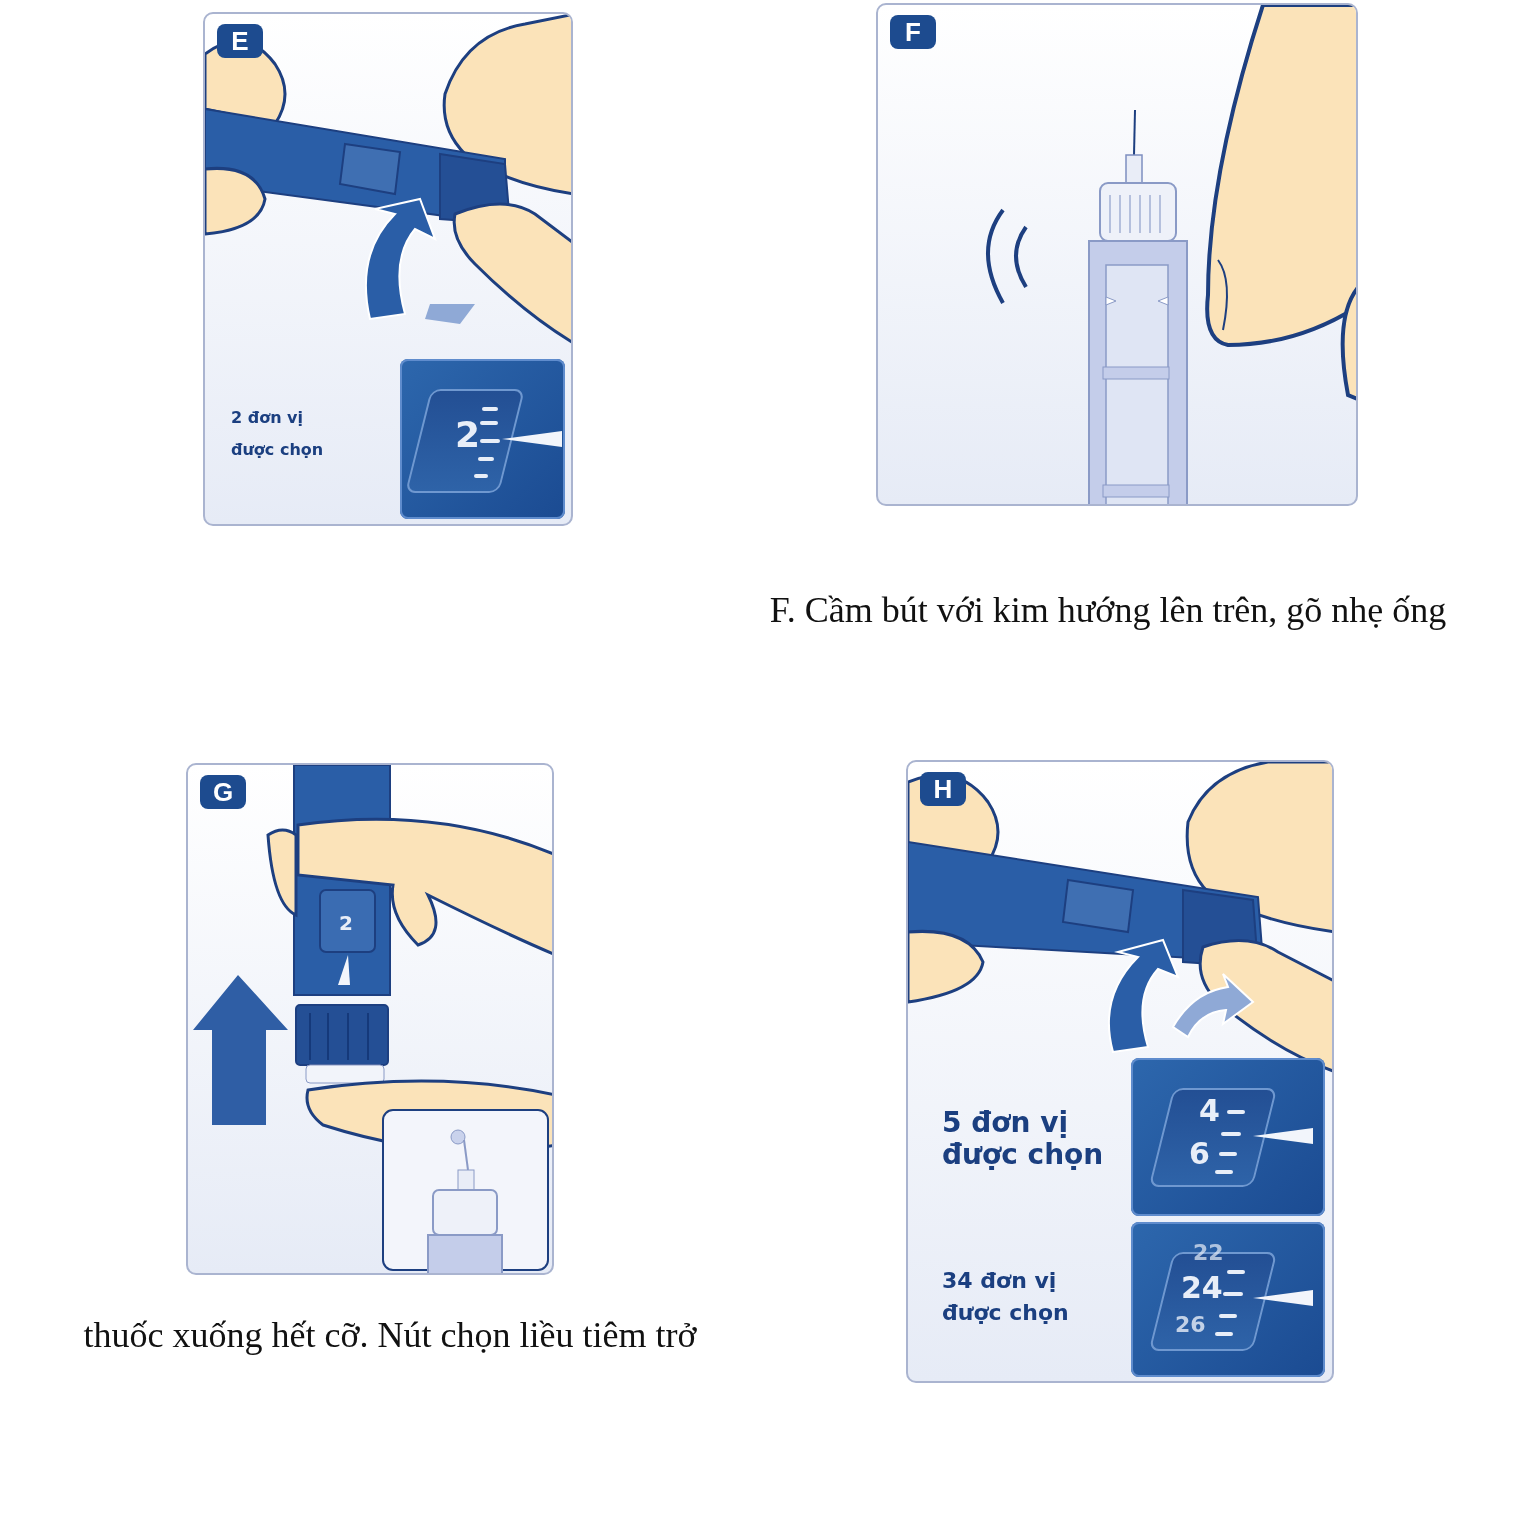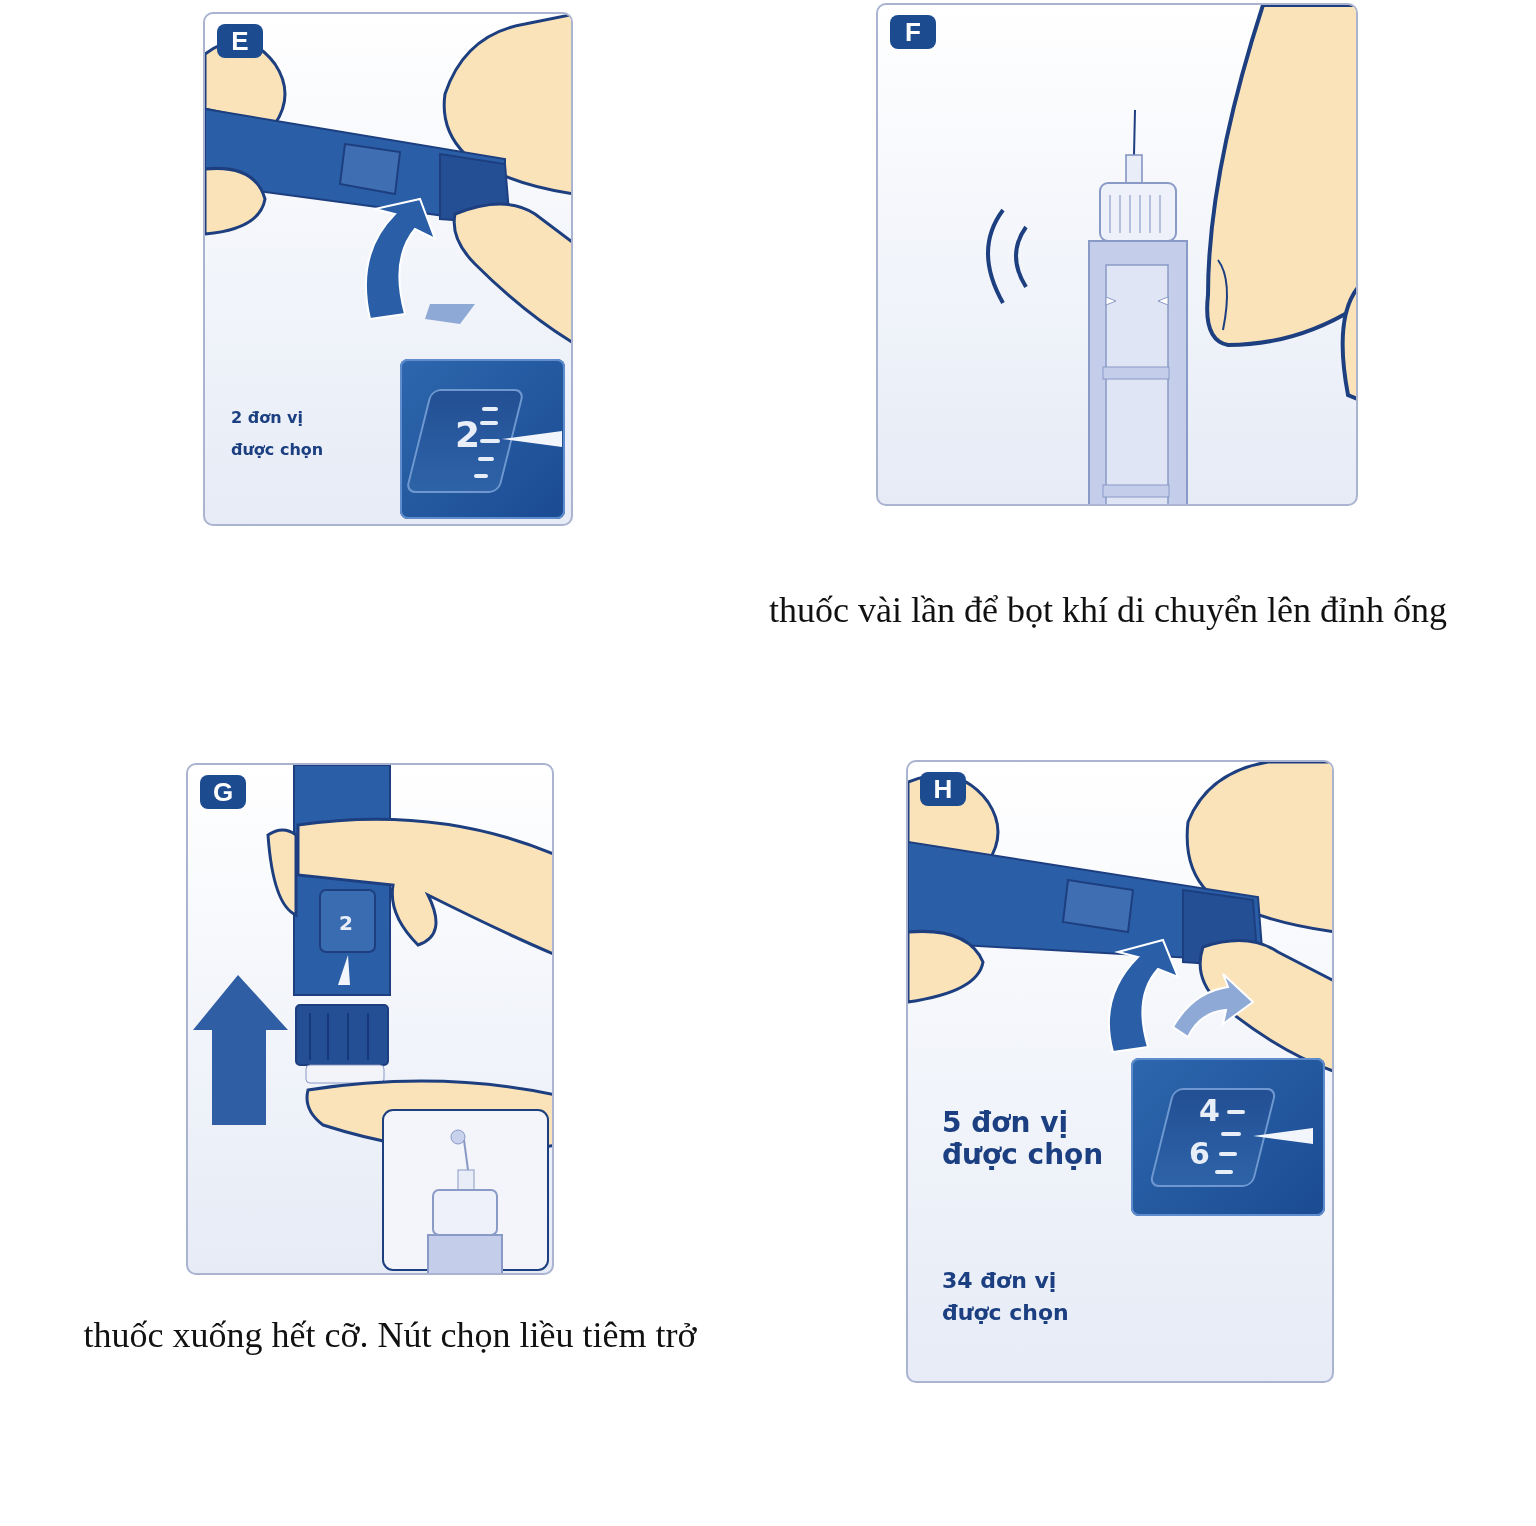--- a/index.html
+++ b/index.html
@@ -83,21 +83,21 @@
 
     <path d="M125,205 Q95,245 125,298" fill="none" stroke="#1d3f80" stroke-width="4"></path>
     <path d="M148,222 Q128,250 148,282" fill="none" stroke="#1d3f80" stroke-width="4"></path>
 
     <path d="M385,0 L482,0 L482,300 Q420,340 350,340 Q325,335 330,290 Q330,170 385,0 Z" fill="#fbe3b9" stroke="#1d3f80" stroke-width="4"></path>
     <path d="M340,255 Q355,275 345,325" fill="none" stroke="#1d3f80" stroke-width="2"></path>
     <path d="M482,280 Q455,310 470,390 L482,395 Z" fill="#fbe3b9" stroke="#1d3f80" stroke-width="4"></path>
   </svg>
 </div>
 <div class="caption" style="left:708px; top:575px; width:800px;">
-  <div>thuốc vài lần để bọt khí di chuyển lên đỉnh ống</div>
+  <div>F.  Cầm bút với kim hướng lên trên, gõ nhẹ ống</div>
 </div>
 
 <div class="panel" style="left:186px; top:763px; width:368px; height:512px;">
   <div class="badge">G</div>
   <svg width="368" height="512">
 
     <rect x="106" y="0" width="96" height="230" fill="#2a5ea7" stroke="#1d3f80" stroke-width="2"></rect>
 
     <rect x="132" y="125" width="55" height="62" rx="6" fill="#3a6cb2" stroke="#1d3f80" stroke-width="2"></rect>
     <text x="158" y="165" fill="#e8eef8" font-family="DejaVu Sans, sans-serif" font-size="20" font-weight="bold" text-anchor="middle">2</text>
@@ -158,13 +158,24 @@
     <div class="tick" style="left:90px; top:74px; width:20px;"></div>
     <div class="tick" style="left:88px; top:94px; width:18px;"></div>
     <div class="tick" style="left:84px; top:112px; width:18px;"></div>
     <div class="pointer" style="left:122px; top:70px;"></div>
   </div>
 
   <div class="dose-label" style="left:34px; top:503px; font-size:22px;">
     <div>34 đơn vị</div>
     <div>được chọn</div>
   </div>
+  <div class="dose-box" style="left:223px; top:460px; width:194px; height:155px;">
+    <div class="dose-window" style="left:30px; top:30px; width:100px; height:95px;"></div>
+    <div class="dose-num" style="left:62px; top:18px; font-size:22px; opacity:0.7;">22</div>
+    <div class="dose-num" style="left:50px; top:48px; font-size:30px;">24</div>
+    <div class="dose-num" style="left:44px; top:90px; font-size:22px; opacity:0.8;">26</div>
+    <div class="tick" style="left:96px; top:48px; width:18px;"></div>
+    <div class="tick" style="left:92px; top:70px; width:20px;"></div>
+    <div class="tick" style="left:88px; top:92px; width:18px;"></div>
+    <div class="tick" style="left:84px; top:110px; width:18px;"></div>
+    <div class="pointer" style="left:122px; top:68px;"></div>
+  </div>
 </div>
 
 </body></html>

